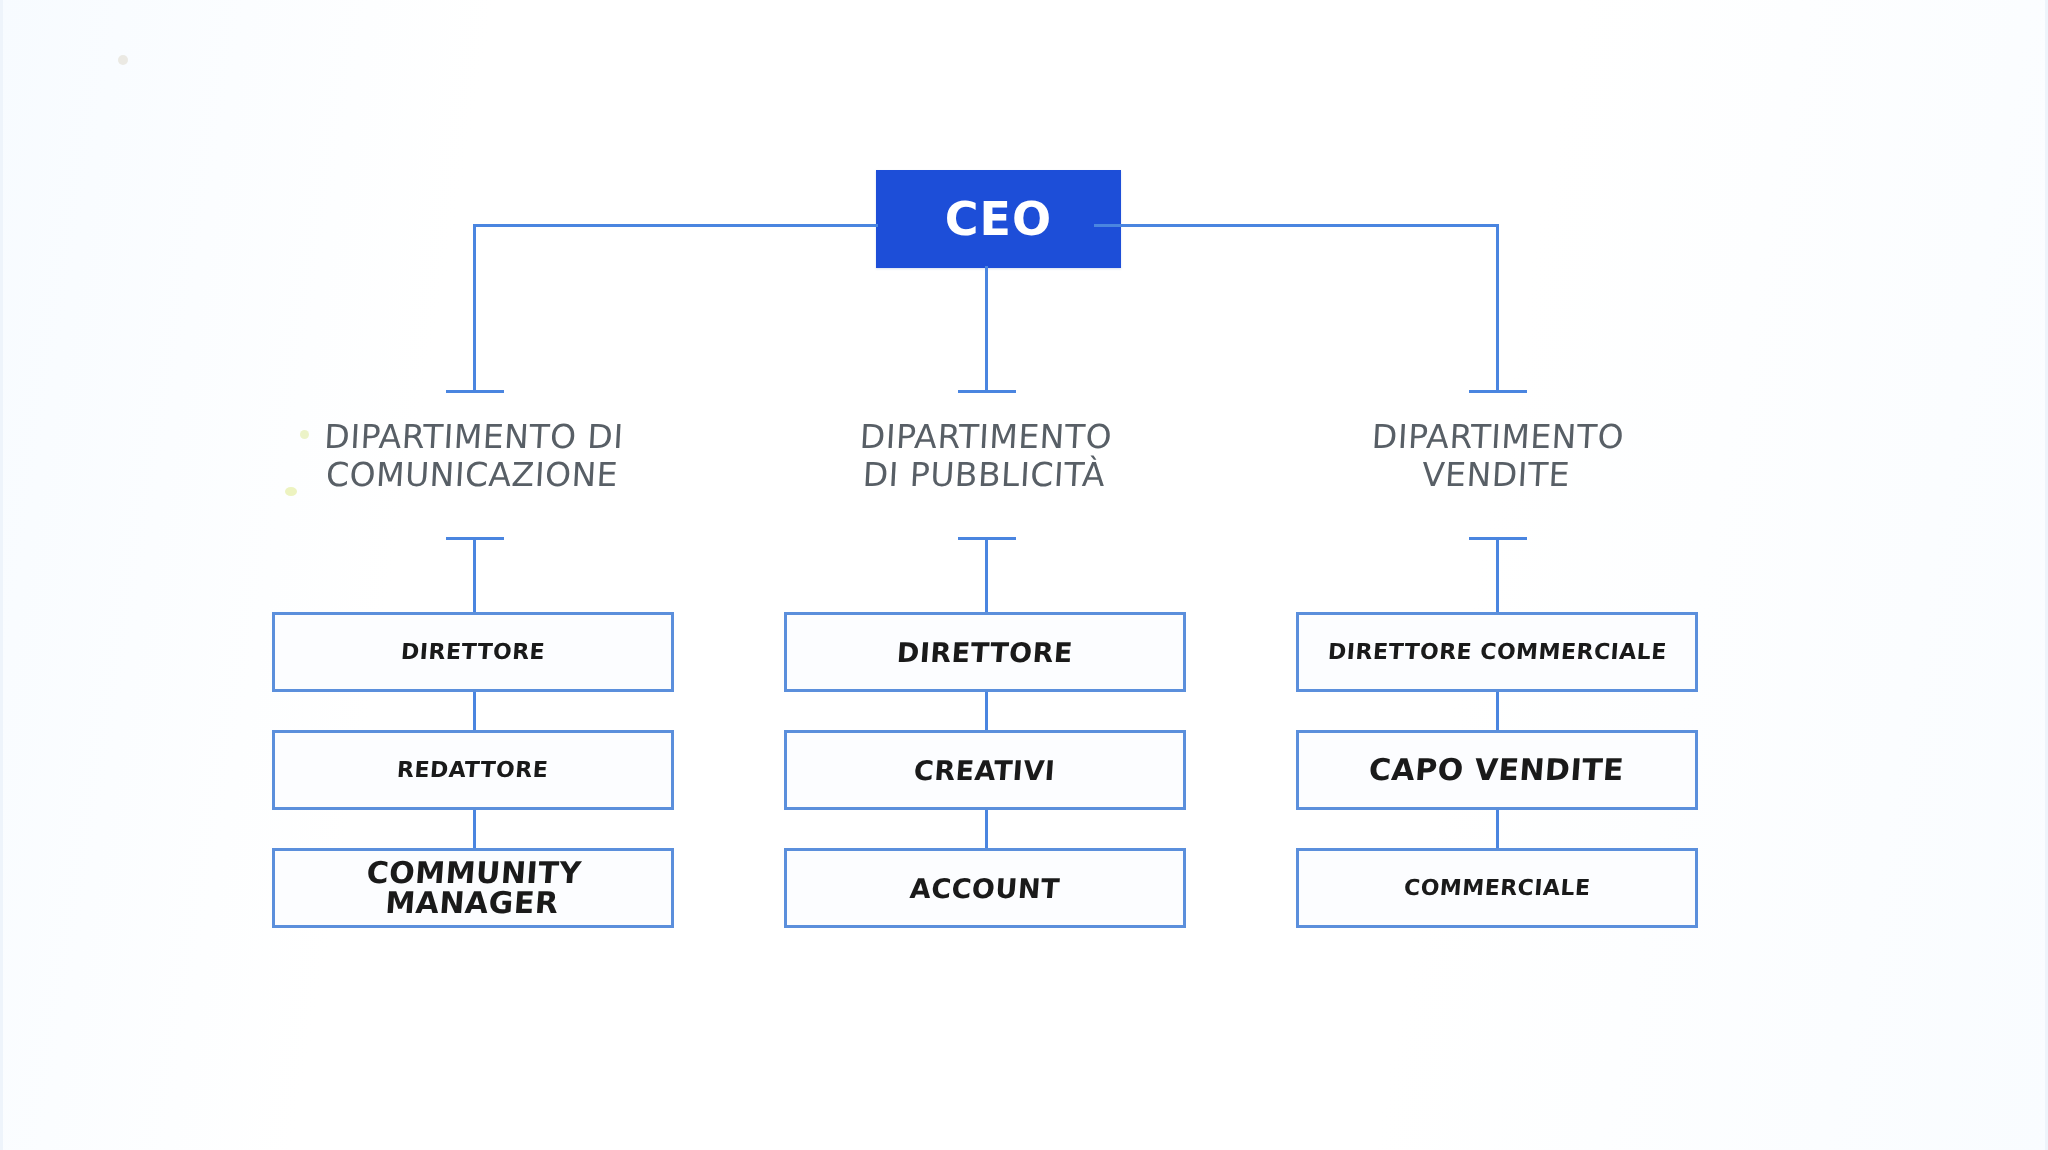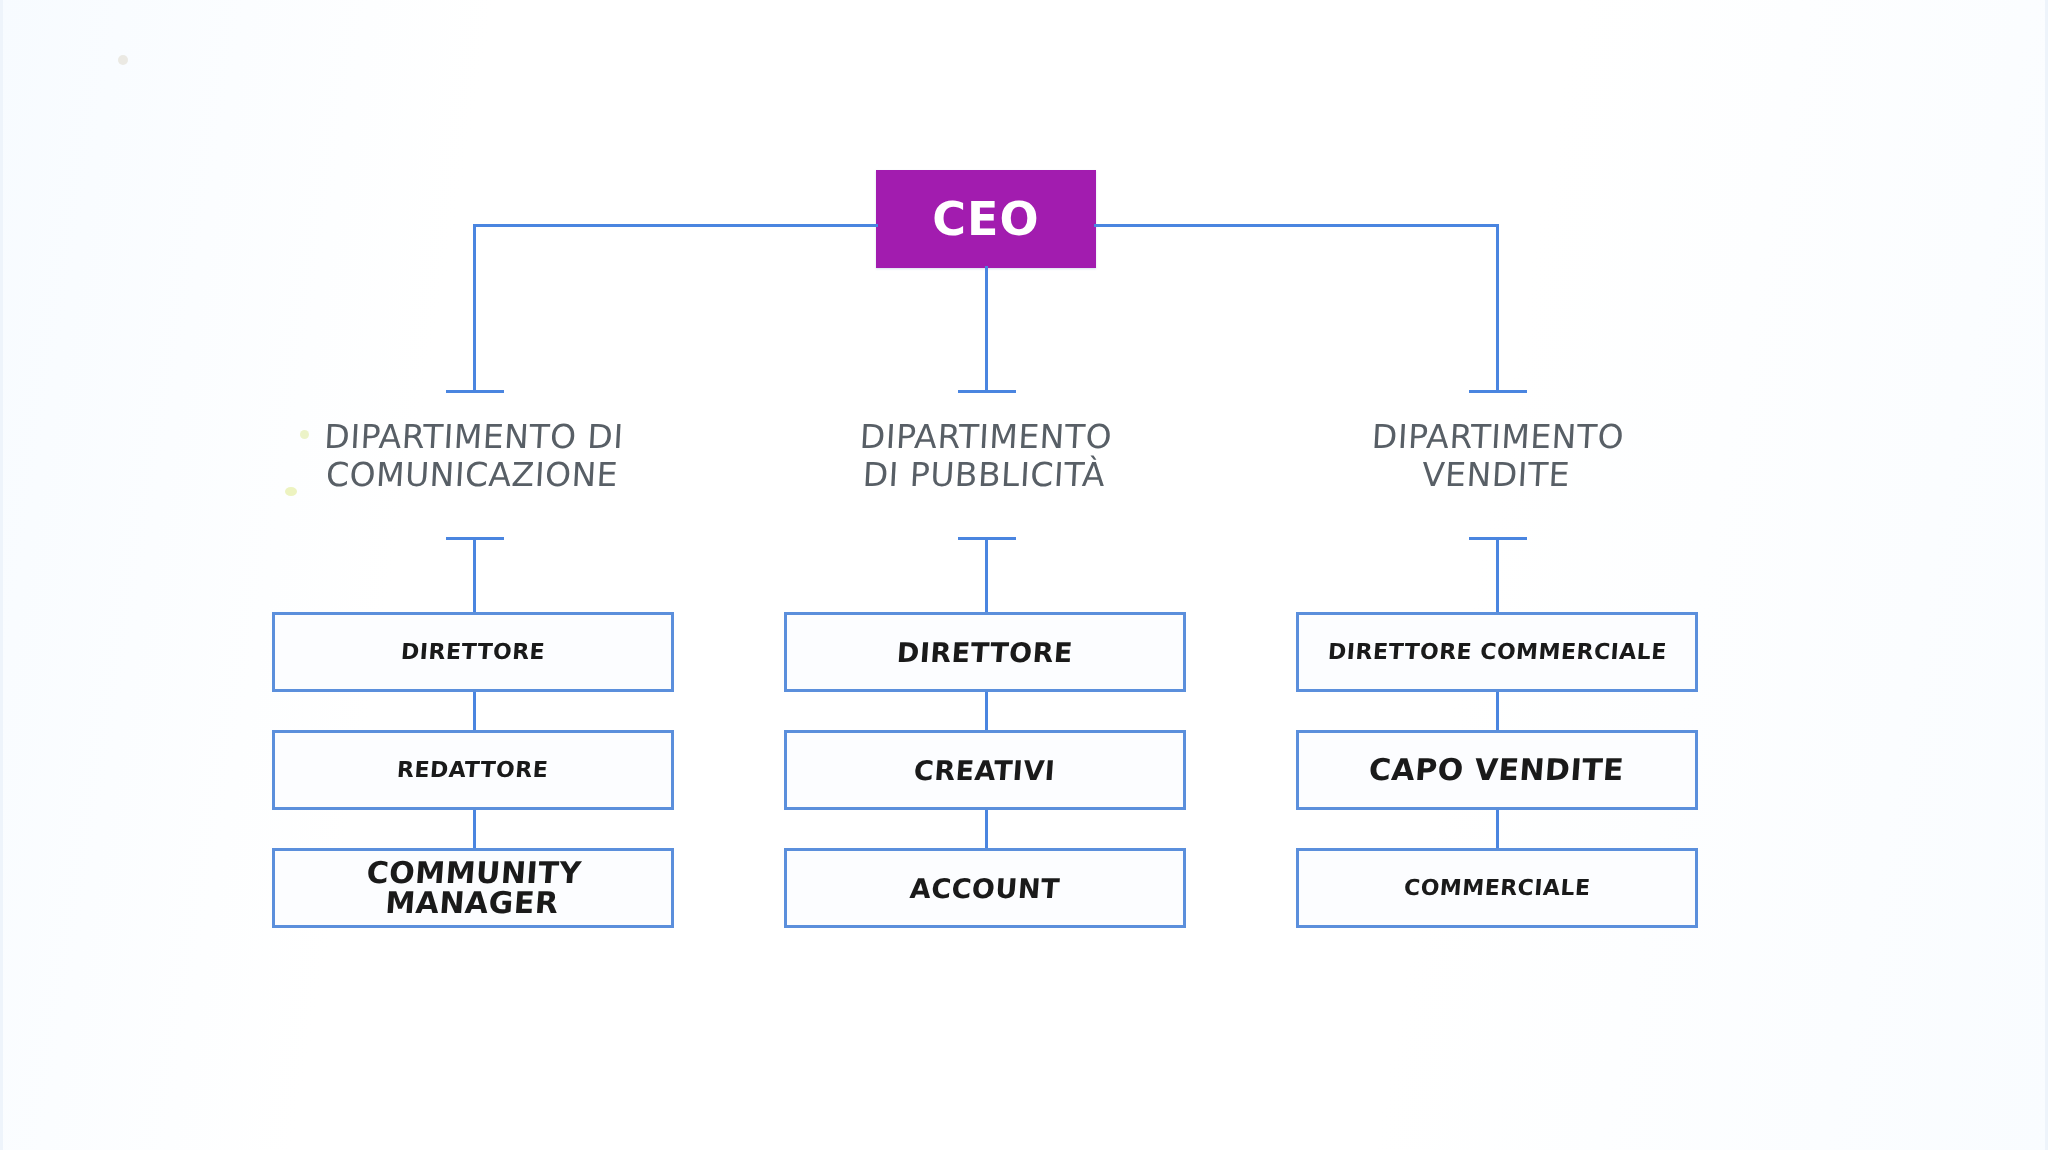--- a/index.html
+++ b/index.html
@@ -34,23 +34,23 @@
     right: 0; top: 0; bottom: 0;
     width: 3px;
     background: #eef4fb;
   }
 
   
   .ceo-box {
     position: absolute;
     left: 876px;
     top: 170px;
-    width: 220px;
+    width: 245px;
     height: 98px;
-    background: #a21caf;
+    background: #1d4ed8;
     display: flex;
     align-items: center;
     justify-content: center;
     box-shadow: 0 1px 2px rgba(40,80,160,0.18);
   }
   .ceo-label {
     color: #ffffff;
     font-family: "DejaVu Sans", sans-serif;
     font-weight: bold;
     font-size: 46px;

